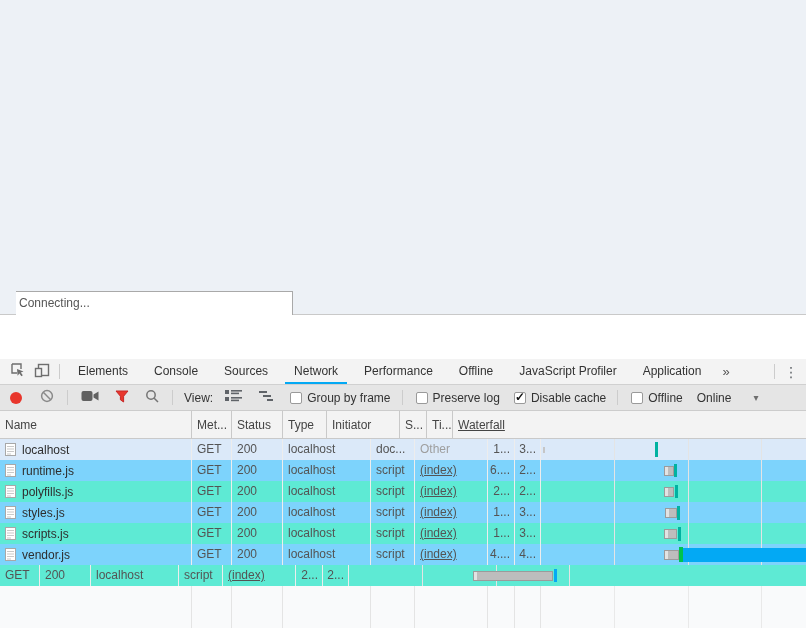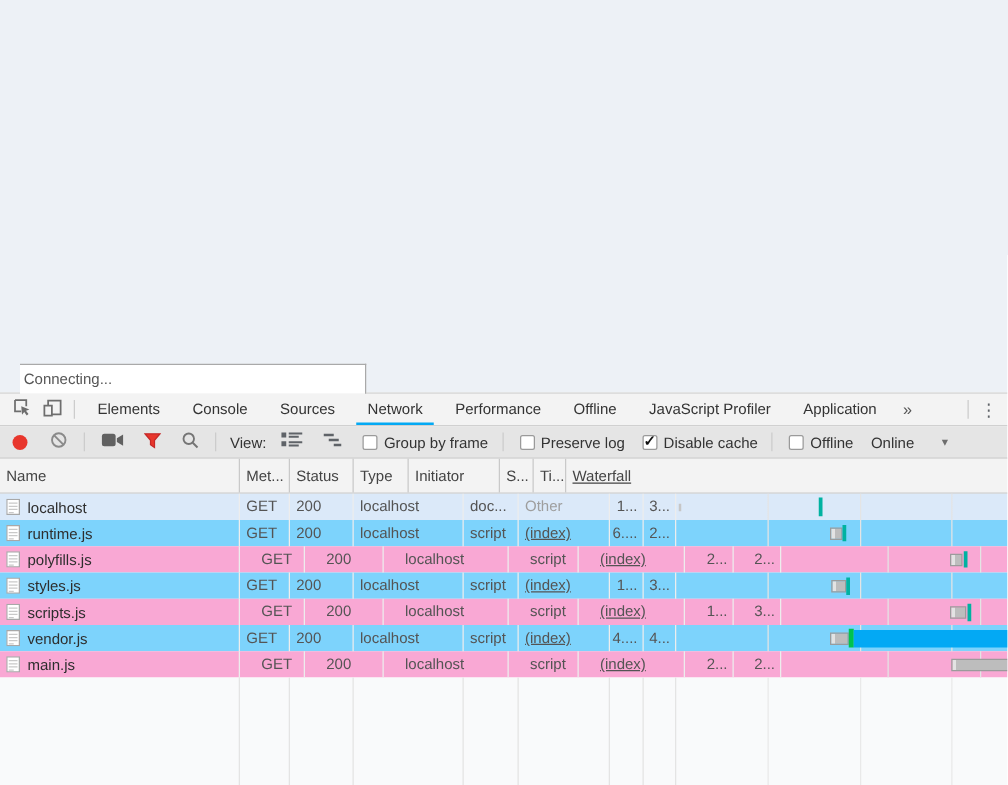--- a/index.html
+++ b/index.html
@@ -9,21 +9,21 @@
   
   .page-top { position:absolute; top:0; left:0; width:806px; height:314px; background:#edf1f6; }
   .connecting-tab { position:absolute; left:16px; top:291px; width:277px; height:24px; background:#fff;
     border-top:1px solid #a9a9a9; border-right:1px solid #a9a9a9; z-index:6;
     line-height:22px; padding-left:3px; color:#565656; }
 
   
   .devtools { position:absolute; top:314px; left:0; width:806px; height:314px; background:#fff; border-top:1px solid #c9c9c9; z-index:2; }
 
   
-  .tabbar { height:26px; background:#f3f3f3; border-bottom:1px solid #d0d0d0; display:flex; align-items:center; padding-left:6px; }
+  .tabbar { height:26px; background:#f3f3f3; border-bottom:1px solid #d0d0d0; display:flex; align-items:center; padding-left:6px;margin-top:44px; }
   .tbtn { width:24px; height:22px; display:flex; align-items:center; justify-content:center; }
   .vsep { width:1px; height:15px; background:#ccc; margin:0 5px; }
   .tab { padding:0 13px; height:25px; line-height:25px; color:#333; position:relative; cursor:default; }
   .tab.selected::after { content:""; position:absolute; left:4px; right:4px; bottom:0; height:2px; background:#03a9f4; }
   .tab-overflow { padding:0 8px; color:#555; font-size:13px; }
   .spacer { flex:1; }
   .dots { width:22px; text-align:center; color:#5f6368; font-size:14px; margin-right:4px; }
 
   
   .toolbar { height:26px; background:#e5e5e5; border-bottom:1px solid #ccc; display:flex; align-items:center; padding-left:9px; white-space:nowrap; }
@@ -37,21 +37,21 @@
   .dd-arrow { color:#6e6e6e; font-size:10px; margin-left:22px; }
 
   
   .grid-header { display:flex; height:28px; background:#f3f3f3; border-bottom:1px solid #c9c9c9; }
   .hcell { border-right:1px solid #c9c9c9; padding:7px 0 0 5px; color:#444; overflow:hidden; white-space:nowrap; }
   .hcell.hlast { border-right:none; flex:1;text-decoration:underline; }
   .c0{width:192px}.c1{width:40px}.c2{width:51px}.c3{width:88px}.c4{width:44px}.c5{width:73px}
   .c6{width:27px}.c7{width:26px}
 
   .row { display:flex; height:21px; background:#7dd3fc; }
-  .row.stripe { background:#f9a8d4;gap:12px; }
+  .row.stripe { background:#5eead4; }
   .row.selected { background:#dbe9f9; }
   .cell { border-right:1px solid #ededed; line-height:20px; padding-left:5px; white-space:nowrap; overflow:hidden; color:#545454; }
   .cell.name { color:#2e2e2e; display:flex; align-items:center; }
   .cell.num { text-align:right; padding-left:0; padding-right:4px; }
   .cell.link span { text-decoration:underline; }
   .cell .gray-init { color:#9e9e9e; }
   .doc-ic { flex:0 0 auto; margin:0 6px 0 0; }
 
   .wcell { position:relative; flex:1; border-right:none; overflow:hidden;
     background-image:linear-gradient(#e4e4e4,#e4e4e4),linear-gradient(#e4e4e4,#e4e4e4),linear-gradient(#e4e4e4,#e4e4e4);
@@ -329,30 +329,20 @@
         <div class="cell c5 link"><span>(index)</span></div>
         <div class="cell c6 num">4....</div>
         <div class="cell c7 num">4...</div>
         <div class="wcell">
           <div class="bar bar-gray" style="left: 123px; width: 15px; height: 10px; top: 6px;"></div>
           <div class="bar bar-green" style="left: 138px; width: 4px; height: 15px; top: 3px;"></div>
           <div class="bar bar-blue" style="left: 142px; width: 124px; height: 14px; top: 4px;"></div>
         </div>
       </div>
       <div class="row stripe">
-        <div class="cell name c0">
-          <svg class="doc-ic" width="11" height="13" viewBox="0 0 11 13">
-            <rect x="0.5" y="0.5" width="10" height="12" fill="#fff" stroke="#a8a8a8"></rect>
-            <line x1="2" y1="3.5" x2="9" y2="3.5" stroke="#c9c9c9"></line>
-            <line x1="2" y1="6" x2="9" y2="6" stroke="#c9c9c9"></line>
-            <line x1="2" y1="8.5" x2="9" y2="8.5" stroke="#c9c9c9"></line>
-            <line x1="2" y1="11" x2="6" y2="11" stroke="#c9c9c9"></line>
-          </svg>
-          <span>main.js</span>
-        </div>
         <div class="cell c1">GET</div>
         <div class="cell c2">200</div>
         <div class="cell c3">localhost</div>
         <div class="cell c4">script</div>
         <div class="cell c5 link"><span>(index)</span></div>
         <div class="cell c6 num">2...</div>
         <div class="cell c7 num">2...</div>
         <div class="wcell">
           <div class="bar bar-gray" style="left: 124px; width: 80px; height: 10px; top: 6px;"></div>
           <div class="bar bar-blue" style="left: 205px; width: 3px; height: 13px; top: 4px;"></div>

